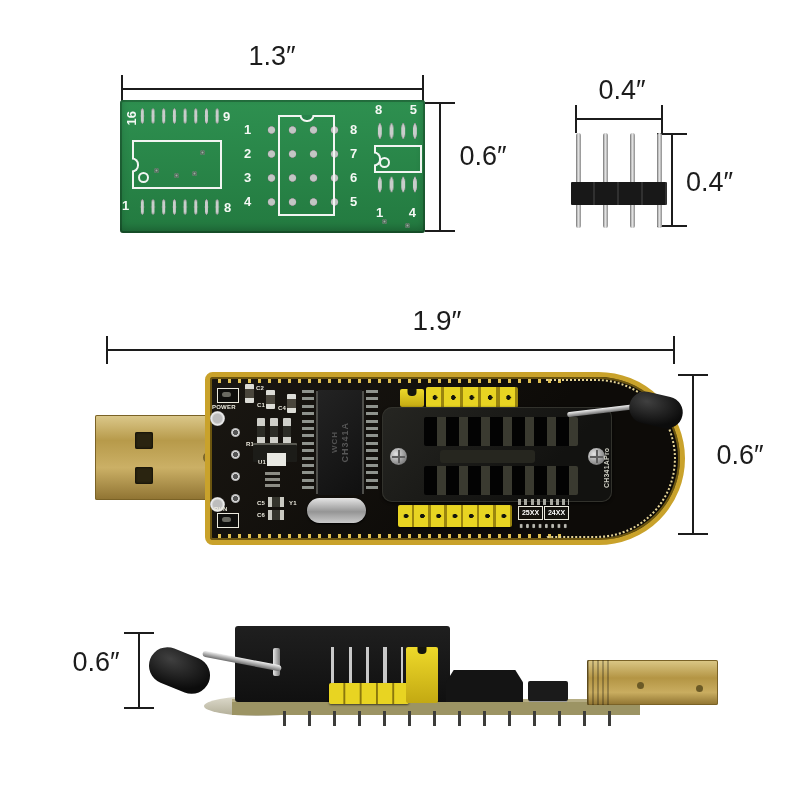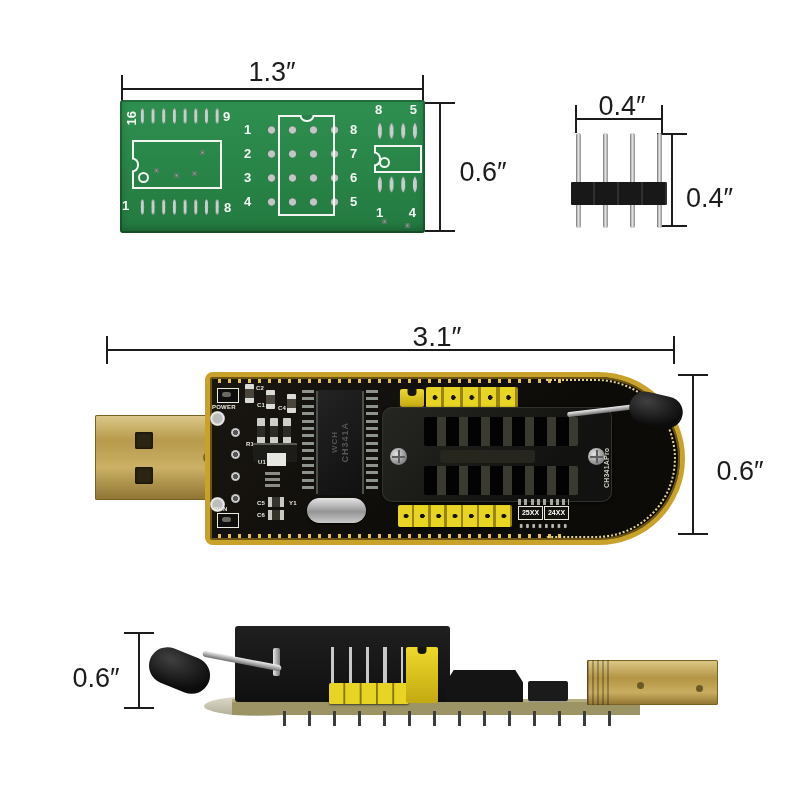--- a/index.html
+++ b/index.html
@@ -1,20 +1,20 @@
 <!DOCTYPE html>
 <html><head>
 <meta charset="utf-8">
 <style>
   html,body{margin:0;padding:0;background:#fff;}
   #canvas{position:relative;width:800px;height:800px;background:#ffffff;overflow:hidden;
           font-family:"Liberation Sans",sans-serif;}
   .abs{position:absolute;}
   
-  .dl{position:absolute;font:400 27px/1.1 "Liberation Sans",sans-serif;color:#1c1c1c;text-align:center;margin-top:16px;}
+  .dl{position:absolute;font:400 27px/1.1 "Liberation Sans",sans-serif;color:#1c1c1c;text-align:center;}
   .dimh{position:absolute;height:2px;background:#1c1c1c;}
   .dimh::before,.dimh::after{content:"";position:absolute;width:2px;height:28px;top:-13px;background:#1c1c1c;}
   .dimh::before{left:0;}
   .dimh::after{right:0;}
   .dimv{position:absolute;width:2px;background:#1c1c1c;}
   .dimv::before,.dimv::after{content:"";position:absolute;height:2px;width:30px;left:-14px;background:#1c1c1c;}
   .dimv::before{top:0;}
   .dimv::after{bottom:0;}
   
   .gboard{position:absolute;left:120px;top:100px;width:305px;height:133px;border-radius:3px;
@@ -152,21 +152,21 @@
 
   <div class="abs" style="left:576px;top:133px;width:86px;height:95px;display:flex;justify-content:space-between;">
     <div class="pin"></div>
     <div class="pin"></div>
     <div class="pin"></div>
     <div class="pin"></div>
   </div>
   <div class="abs" style="left:571px;top:182px;width:96px;height:23px;border-radius:1px;
        background:repeating-linear-gradient(90deg,#181818 0 22px,#303030 22px 24px);"></div>
 
-  <div class="dl" style="left:377px;top:306px;width:120px;font-size:28px;">3.1″</div>
+  <div class="dl" style="left:377px;top:306px;width:120px;font-size:28px;">1.9″</div>
   <div class="dimh" style="left:106px;top:349px;width:569px;"></div>
   <div class="dimv" style="left:692px;top:374px;height:161px;"></div>
   <div class="dl" style="left:705px;top:441px;width:70px;">0.6″</div>
 
   <div class="abs" style="left:95px;top:415px;width:118px;height:85px;border-radius:2px;
        background:linear-gradient(180deg,#dcc98c,#b79a4a 30%,#cbb066 62%,#8f7332);
        box-shadow:inset 0 0 0 1px #7a6226;">
     <div class="abs" style="left:40px;top:17px;width:18px;height:17px;background:#2a2410;border-radius:2px;box-shadow:inset 0 0 3px #000;"></div>
     <div class="abs" style="left:40px;top:52px;width:18px;height:17px;background:#2a2410;border-radius:2px;box-shadow:inset 0 0 3px #000;"></div>
     <div class="abs" style="left:108px;top:37px;width:11px;height:11px;border-radius:50%;background:radial-gradient(circle,#8f7838,#6e5a22);"></div>

